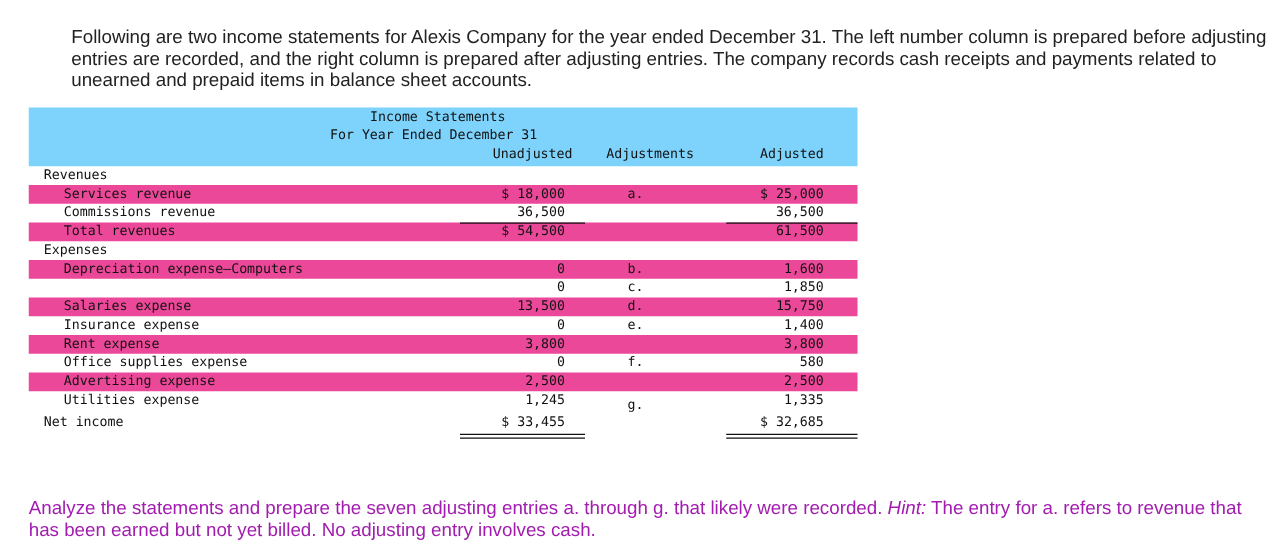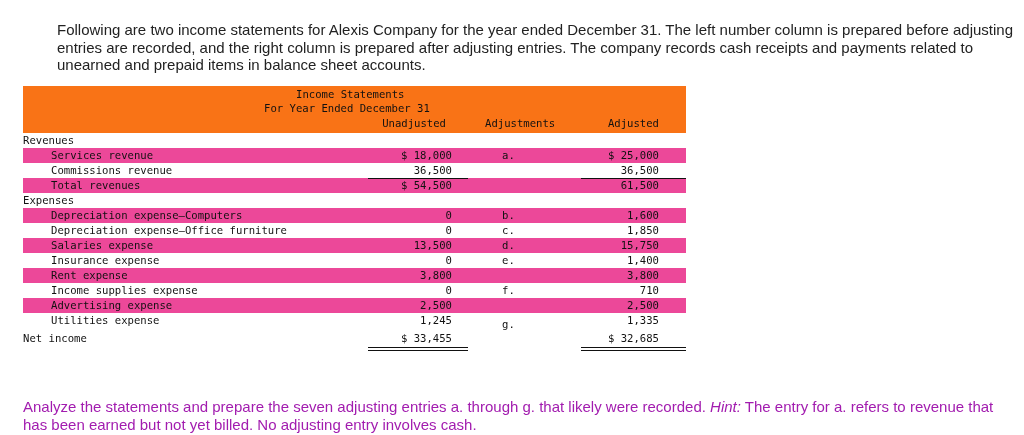--- a/index.html
+++ b/index.html
@@ -39,42 +39,42 @@
     .stmt {
       position: absolute;
       left: 23px;
       top: 86px;
       width: 663px;
       font-family: "DejaVu Sans Mono", monospace;
       font-size: 10.6px;
       color: #111;
     }
     .hdr {
-      background: #f97316;
+      background: #7dd3fc;
       height: 47px;
       position: relative;
     }
     .hdr .t1, .hdr .t2 {
       position: absolute;
       white-space: pre;
     }
     .hdr .t1 { left: 273px; top: 2px; }
     .hdr .t2 { left: 241px; top: 16px; }
-    .hdr .c-unadj { position: absolute; right: 240px; top: 31px; }
+    .hdr .c-unadj { position: absolute; right: 228px; top: 31px; }
     .hdr .c-adj   { position: absolute; left: 462px; top: 31px; }
     .hdr .c-final { position: absolute; right: 27px; top: 31px; }
 
     .row {
       position: relative;
       height: 15px;
       line-height: 15px;
     }
     .row.alt { background: #ec4899; }
     .row .lbl { position: absolute; white-space: pre; }
-    .row .lbl.l0 { left: 0; }
+    .row .lbl.l0 { left: 12px; }
     .row .lbl.l1 { left: 28px; }
     .row .v1 {
       position: absolute;
       right: 234px;
       text-align: right;
     }
     .row .adj {
       position: absolute;
       left: 479px;
     }
@@ -152,21 +152,20 @@
   <div class="row">
     <span class="lbl l0">Expenses</span>
   </div>
   <div class="row alt">
     <span class="lbl l1">Depreciation expense—Computers</span>
     <span class="v1">0</span>
     <span class="adj">b.</span>
     <span class="v3">1,600</span>
   </div>
   <div class="row">
-    <span class="lbl l1">Depreciation expense—Office furniture</span>
     <span class="v1">0</span>
     <span class="adj">c.</span>
     <span class="v3">1,850</span>
   </div>
   <div class="row alt">
     <span class="lbl l1">Salaries expense</span>
     <span class="v1">13,500</span>
     <span class="adj">d.</span>
     <span class="v3">15,750</span>
   </div>
@@ -176,24 +175,24 @@
     <span class="adj">e.</span>
     <span class="v3">1,400</span>
   </div>
   <div class="row alt">
     <span class="lbl l1">Rent expense</span>
     <span class="v1">3,800</span>
     <span class="adj"></span>
     <span class="v3">3,800</span>
   </div>
   <div class="row">
-    <span class="lbl l1">Income supplies expense</span>
+    <span class="lbl l1">Office supplies expense</span>
     <span class="v1">0</span>
     <span class="adj">f.</span>
-    <span class="v3">710</span>
+    <span class="v3">580</span>
   </div>
   <div class="row alt">
     <span class="lbl l1">Advertising expense</span>
     <span class="v1">2,500</span>
     <span class="adj"></span>
     <span class="v3">2,500</span>
   </div>
   <div class="row">
     <span class="lbl l1">Utilities expense</span>
     <span class="v1">1,245</span>

